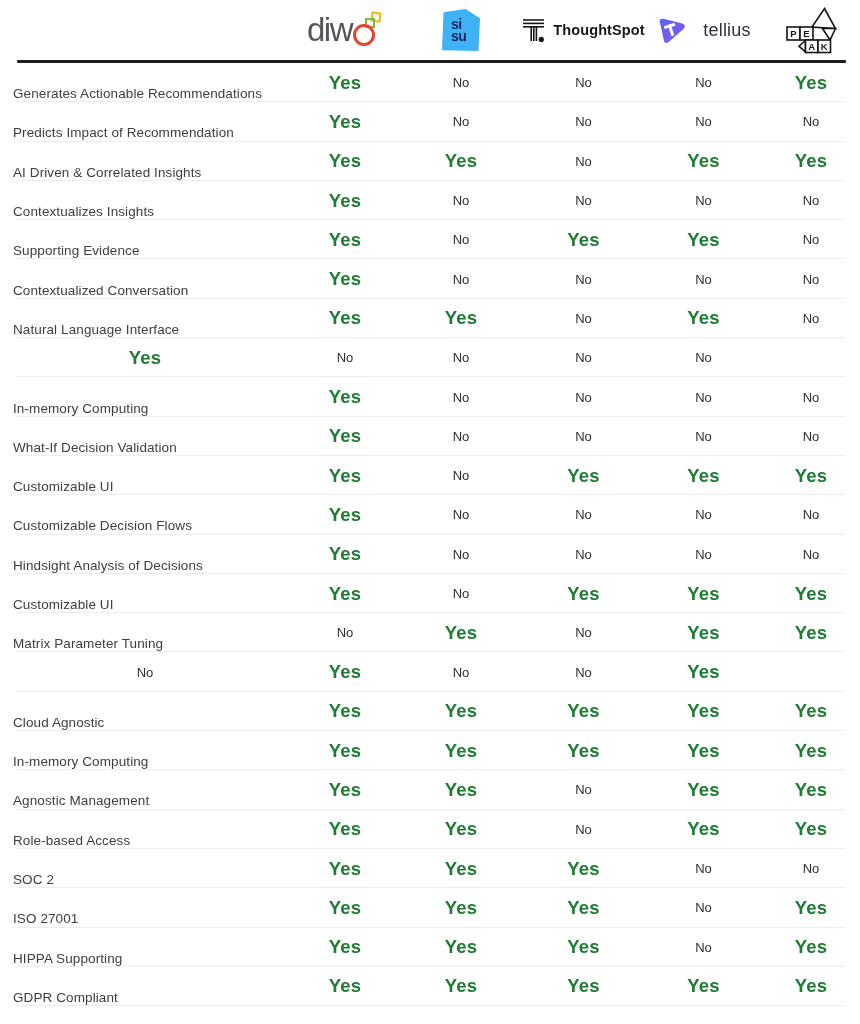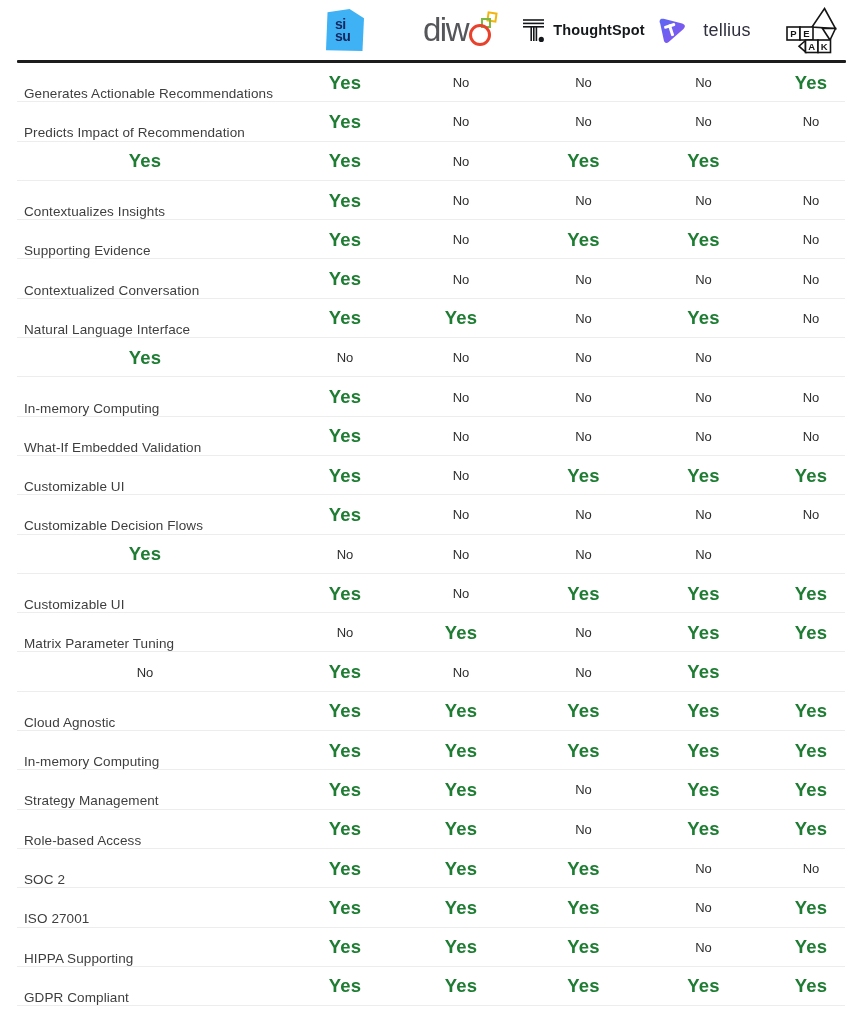--- a/index.html
+++ b/index.html
@@ -2,21 +2,21 @@
 <html style="--yes-green: #1e7d33; --no-text: #2e2e2e; --label-text: #3e3e3e; --header-divider: #1d1d1d; --row-divider: #ededed; --diwo-text: #55565a; --diwo-red: #e8412c; --diwo-green: #7db842; --diwo-yellow: #f2b50e; --sisu-blue: #3fb2f5; --sisu-navy: #15265e; --thoughtspot-black: #15181b; --tellius-purple1: #5b67f2; --tellius-purple2: #8a53f0; --tellius-text: #30303f; --peak-black: #151515;"><head>
 <meta charset="utf-8">
 <style>
   html,body{margin:0;padding:0;background:#ffffff;}
   body{width:860px;height:1024px;overflow:hidden;font-family:"Liberation Sans",sans-serif;}
   .page{width:860px;}
 
   
   .grid{display:grid;grid-template-columns:290px 110px 122px 123px 117px 98px;align-items:center;}
   .cell{display:flex;align-items:center;justify-content:center;}
-  .label-cell{justify-content:flex-start;padding-left:24px;box-sizing:border-box;margin-top:22px;}
+  .label-cell{justify-content:flex-start;padding-left:13px;box-sizing:border-box;margin-top:22px;}
 
   
   .header-row{height:60px;}
   .divider{height:3px;background:var(--header-divider,#1d1d1d);margin:0 14px 0 17px;border-radius:1px;}
 
   
   .row{height:39.3px;position:relative;}
   .row::after{content:"";position:absolute;left:17px;right:15px;bottom:0;height:1px;background:var(--row-divider,#ededed);}
   .feature{font-size:13.5px;color:var(--label-text,#3e3e3e);letter-spacing:.1px;}
   .value{text-align:center;}
@@ -51,34 +51,34 @@
 </style>
 </head>
 <body>
 
 <div class="page">
 
   <div class="grid header-row">
     <div class="cell label-cell"></div>
 
     <div class="cell">
-      <div class="logo-sisu">
-        <span>si</span>
-        <span>su</span>
-      </div>
-    </div>
-
-    <div class="cell">
       <div class="logo-diwo">
         <span class="diwo-text">diw</span>
         <span class="diwo-o">
           <i class="sq yellow"></i>
           <i class="sq green"></i>
           <i class="ring"></i>
         </span>
+      </div>
+    </div>
+
+    <div class="cell">
+      <div class="logo-sisu">
+        <span>si</span>
+        <span>su</span>
       </div>
     </div>
 
     <div class="cell">
       <div class="logo-ts">
         <svg width="23" height="26" viewBox="0 0 23 26">
           <g stroke="#15181b" stroke-width="1.6" fill="none">
             <line x1="1" y1="3" x2="22" y2="3"></line>
             <line x1="1" y1="6.4" x2="22" y2="6.4"></line>
             <line x1="1" y1="9.8" x2="22" y2="9.8"></line>
@@ -145,20 +145,21 @@
     <div class="grid row">
       <div class="cell label-cell feature">Predicts Impact of Recommendation</div>
       <div class="cell value val-yes">Yes</div>
       <div class="cell value val-no">No</div>
       <div class="cell value val-no">No</div>
       <div class="cell value val-no">No</div>
       <div class="cell value val-no">No</div>
     </div>
 
     <div class="grid row">
+      <div class="cell label-cell feature">AI Driven &amp; Correlated Insights</div>
       <div class="cell value val-yes">Yes</div>
       <div class="cell value val-yes">Yes</div>
       <div class="cell value val-no">No</div>
       <div class="cell value val-yes">Yes</div>
       <div class="cell value val-yes">Yes</div>
     </div>
 
     <div class="grid row">
       <div class="cell label-cell feature">Contextualizes Insights</div>
       <div class="cell value val-yes">Yes</div>
@@ -206,21 +207,21 @@
     <div class="grid row">
       <div class="cell label-cell feature">In-memory Computing</div>
       <div class="cell value val-yes">Yes</div>
       <div class="cell value val-no">No</div>
       <div class="cell value val-no">No</div>
       <div class="cell value val-no">No</div>
       <div class="cell value val-no">No</div>
     </div>
 
     <div class="grid row">
-      <div class="cell label-cell feature">What-If Embedded Validation</div>
+      <div class="cell label-cell feature">What-If Decision Validation</div>
       <div class="cell value val-yes">Yes</div>
       <div class="cell value val-no">No</div>
       <div class="cell value val-no">No</div>
       <div class="cell value val-no">No</div>
       <div class="cell value val-no">No</div>
     </div>
 
     <div class="grid row">
       <div class="cell label-cell feature">Customizable UI</div>
       <div class="cell value val-yes">Yes</div>
@@ -233,20 +234,21 @@
     <div class="grid row">
       <div class="cell label-cell feature">Customizable Decision Flows</div>
       <div class="cell value val-yes">Yes</div>
       <div class="cell value val-no">No</div>
       <div class="cell value val-no">No</div>
       <div class="cell value val-no">No</div>
       <div class="cell value val-no">No</div>
     </div>
 
     <div class="grid row">
+      <div class="cell label-cell feature">Hindsight Analysis of Decisions</div>
       <div class="cell value val-yes">Yes</div>
       <div class="cell value val-no">No</div>
       <div class="cell value val-no">No</div>
       <div class="cell value val-no">No</div>
       <div class="cell value val-no">No</div>
     </div>
 
     <div class="grid row">
       <div class="cell label-cell feature">Customizable UI</div>
       <div class="cell value val-yes">Yes</div>
@@ -285,21 +287,21 @@
     <div class="grid row">
       <div class="cell label-cell feature">In-memory Computing</div>
       <div class="cell value val-yes">Yes</div>
       <div class="cell value val-yes">Yes</div>
       <div class="cell value val-yes">Yes</div>
       <div class="cell value val-yes">Yes</div>
       <div class="cell value val-yes">Yes</div>
     </div>
 
     <div class="grid row">
-      <div class="cell label-cell feature">Strategy Management</div>
+      <div class="cell label-cell feature">Agnostic Management</div>
       <div class="cell value val-yes">Yes</div>
       <div class="cell value val-yes">Yes</div>
       <div class="cell value val-no">No</div>
       <div class="cell value val-yes">Yes</div>
       <div class="cell value val-yes">Yes</div>
     </div>
 
     <div class="grid row">
       <div class="cell label-cell feature">Role-based Access</div>
       <div class="cell value val-yes">Yes</div>

